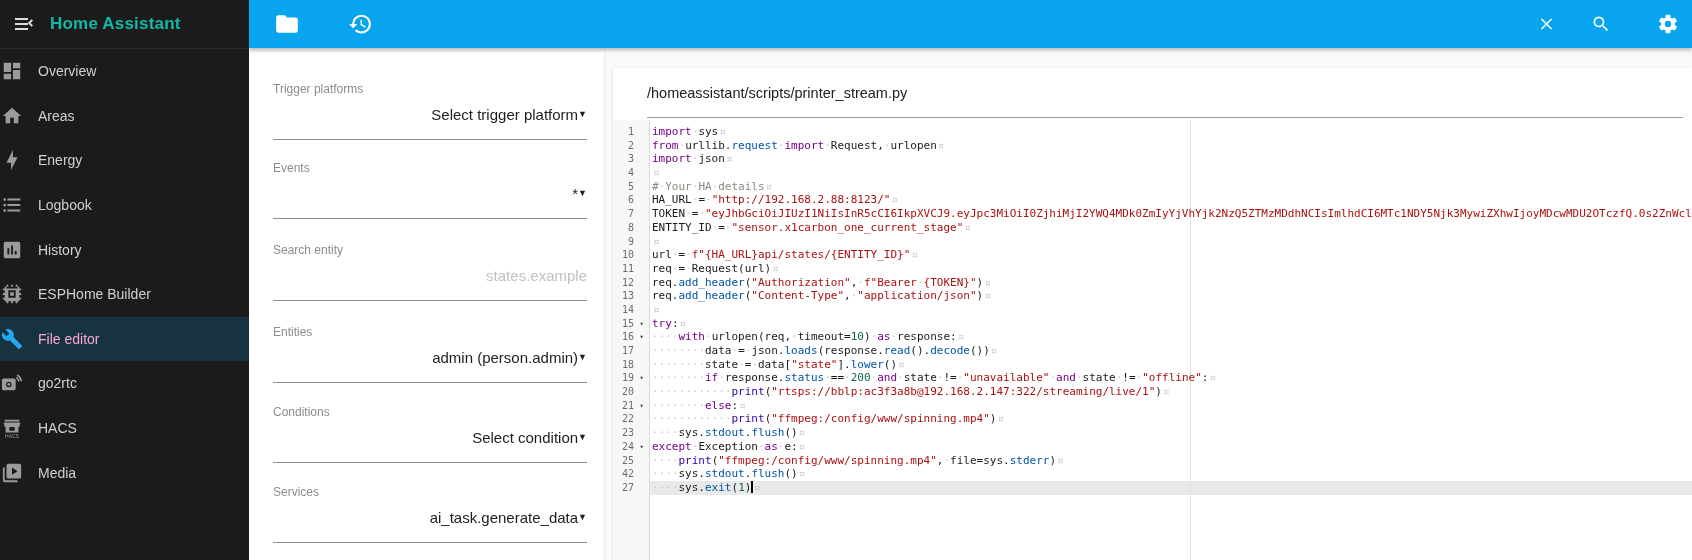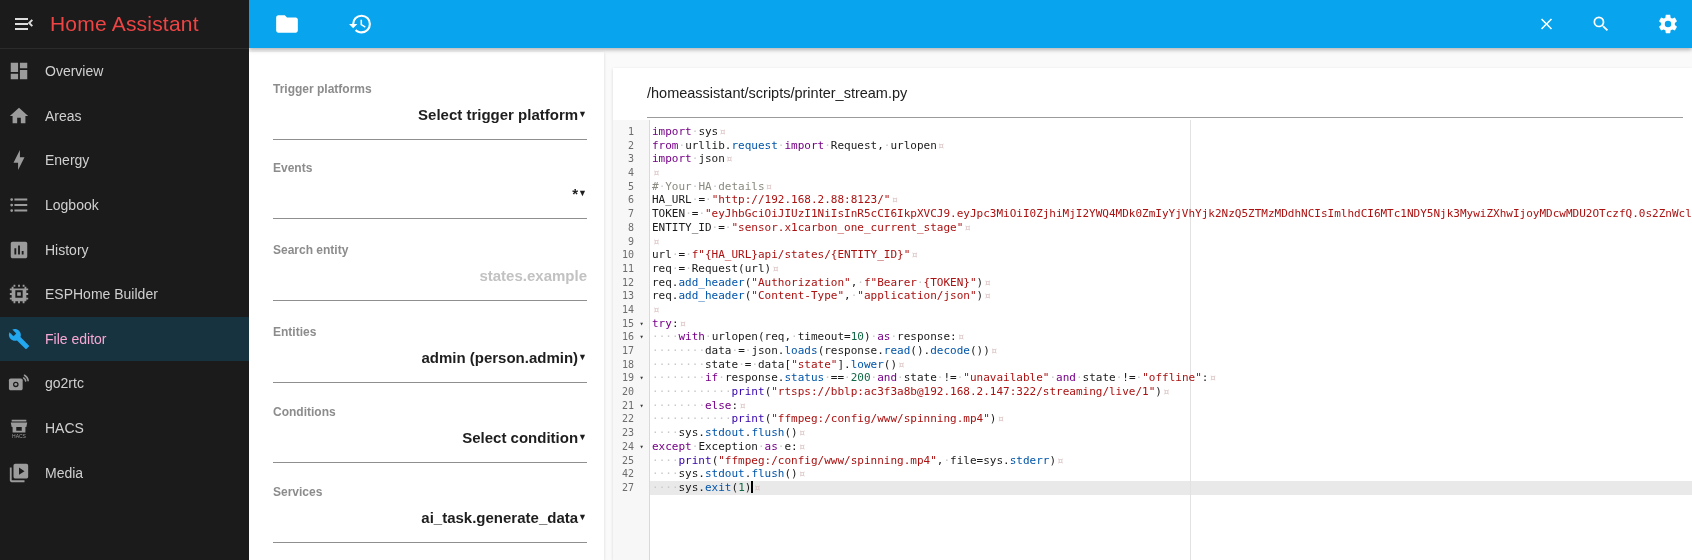--- a/index.html
+++ b/index.html
@@ -5,37 +5,37 @@
   html,body{margin:0;padding:0;}
   body{
     width:1692px;height:560px;position:relative;overflow:hidden;
     background:#fafafa;font-family:"Liberation Sans",sans-serif;
     -webkit-font-smoothing:antialiased;
   }
   
   .sidebar{position:absolute;left:0;top:0;width:249px;height:560px;background:#1b1b1b;z-index:6;}
   .sb-header{height:48px;display:flex;align-items:center;border-bottom:1px solid #2b2b2b;}
   .menu-toggle{margin-left:12px;width:24px;height:24px;color:#dcdcdc;cursor:pointer;}
-  .sb-title{color:#ef4444;font-size:21px;margin-left:14px;letter-spacing:.2px;}
+  .sb-title{color:#14b8a6;font-size:17px;margin-left:14px;letter-spacing:.2px;font-weight:bold;}
   .sb-items{padding-top:0;}
-  .sb-item{height:44.6px;display:flex;align-items:center;padding-left:8px;cursor:pointer;}
+  .sb-item{height:44.6px;display:flex;align-items:center;padding-left:1px;cursor:pointer;}
   .sb-item .icn{width:22px;height:22px;color:#9b9b9b;flex:none;}
   .sb-item .icn svg{width:100%;height:100%;display:block;}
   .sb-item .lbl{margin-left:15px;font-size:14px;font-weight:500;color:#d0d0d0;}
   .sb-item.active{background:#17333f;}
   .sb-item.active .icn{color:#23a7ef;}
   .sb-item.active .lbl{color:#f9a8d4;}
   
   .appbar{position:absolute;left:249px;top:0;width:1443px;height:48px;background:#08a5ee;
     box-shadow:0 2px 4px rgba(0,0,0,.28);z-index:5;}
   .ab-btn{position:absolute;top:50%;transform:translateY(-50%);color:#ffffff;cursor:pointer;}
   .ab-btn svg{display:block;width:100%;height:100%;}
   
   .panel{position:absolute;left:249px;top:52px;width:355px;height:508px;background:#ffffff;
-    box-shadow:0 1px 3px rgba(0,0,0,.14);z-index:2;font-weight:bold;}
+    box-shadow:0 1px 3px rgba(0,0,0,.14);z-index:2;}
   .field{position:absolute;left:24px;width:314px;}
   .flabel{font-size:12px;color:#8c8c8c;}
   .fvalue{margin-top:9px;font-size:15px;color:#1e1e1e;display:flex;justify-content:flex-end;align-items:center;height:18px;}
   .fvalue .ph{color:#c2c2c2;}
   .arrow{font-size:9px;color:#1e1e1e;}
   .funderline{border-bottom:1px solid #8f8f8f;margin-top:16px;height:0;}
   
   .editor-card{position:absolute;left:613px;top:68px;width:1079px;height:492px;background:#ffffff;
     box-shadow:0 1px 3px rgba(0,0,0,.14);z-index:3;}
   .path-row{position:absolute;left:34px;right:9px;top:0;height:49px;border-bottom:1px solid #9b9b9b;

